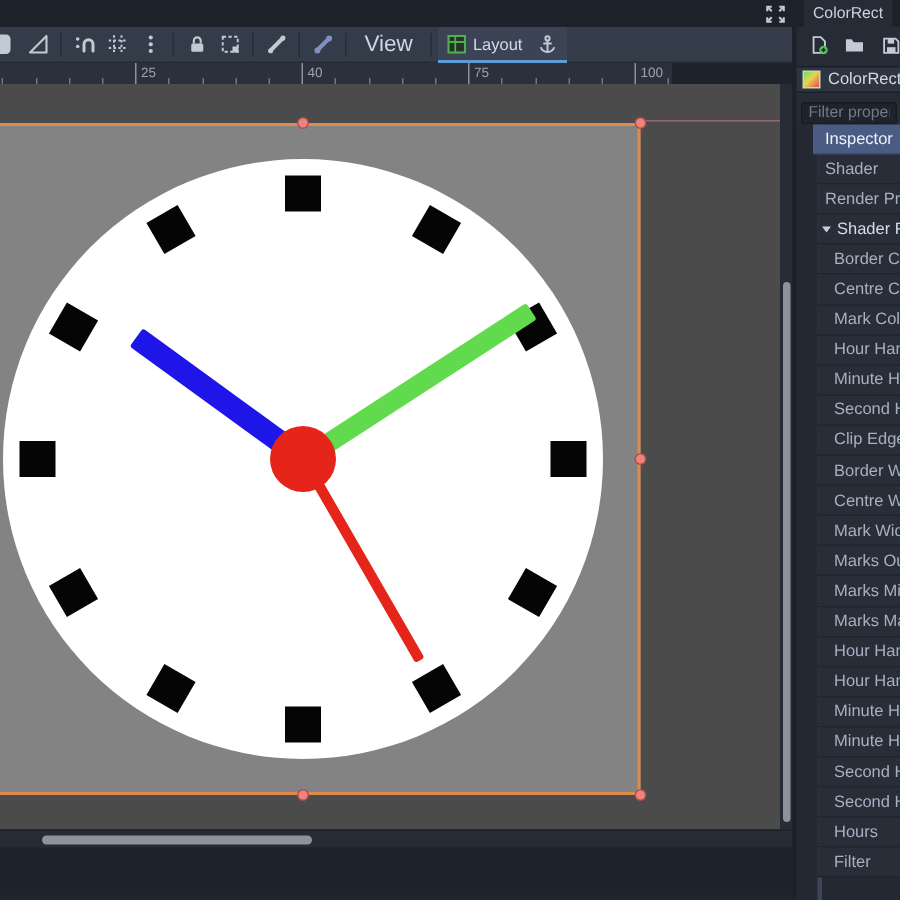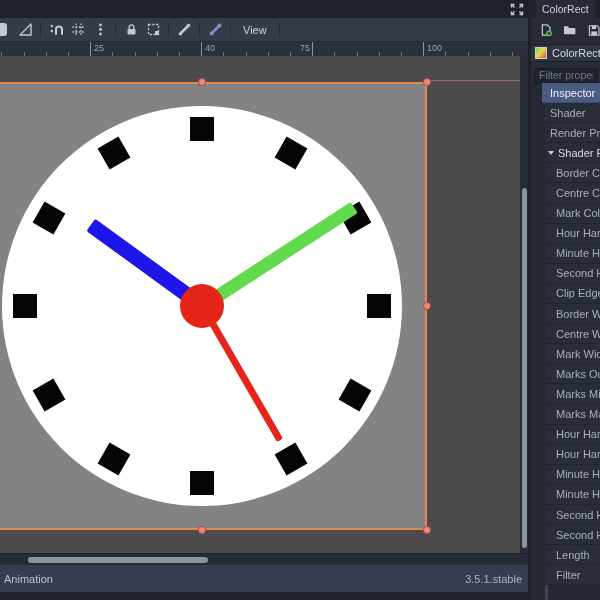--- a/index.html
+++ b/index.html
@@ -10,29 +10,29 @@
   
   .topstrip { position:absolute; left:0; top:0; width:528px; height:18px; background:#1d212a; }
   .expand-btn { position:absolute; right:4px; top:3px; width:14px; height:13px; }
 
   
   .toolbar { position:absolute; left:0; top:18px; width:528px; height:24px;
              background:#343b49; border-bottom:1px solid #262b36;
              display:flex; align-items:center; }
   .tb-icon { width:22px; height:24px; display:flex; align-items:center; justify-content:center; flex:none; }
   .tb-sep  { width:1px; height:16px; background:#262c38; margin:0 4px; flex:none; }
-  .tb-text { color:#cfd6e3; font-size:11px; padding:0 8px; line-height:24px; flex:none; }
+  .tb-text { color:#cfd6e3; font-size:15px; padding:0 8px; line-height:24px; flex:none; }
   .layout-group { position:relative; display:flex; align-items:center; height:24px;
                   background:#3b4354; padding:0 6px; flex:none; }
   .layout-group .lbl { color:#d4dbe8; font-size:11px; margin:0 10px 0 4px; }
   .layout-underline { position:absolute; left:0; right:0; bottom:0; height:2px; background:#5e9cd8; }
   .partial-blob { position:relative; left:-7px; width:14px; height:13px; background:#c3cad6; border-radius:3px; flex:none; }
 
   
-  .ruler { position:absolute; left:0; top:42px; width:528px; height:14px; background:#2b303c; overflow:hidden; }
+  .ruler { position:absolute; left:0; top:42px; width:448px; height:14px; background:#2b303c; overflow:hidden; }
   .tick { position:absolute; bottom:0; width:1px; background:#6f7786; }
   .tick.major { top:0; background:#8a93a4; }
   .tick-label { position:absolute; top:1px; font-size:9px; color:#9aa3b5; }
 
   
   .viewport { position:absolute; left:0; top:56px; width:528px; height:497px; background:#4b4b4b; overflow:hidden; }
   .crect { position:absolute; left:0; top:26px; width:427px; height:448px; background:#838383;
            border-top:2px solid #e08a4e; border-right:2px solid #e08a4e; border-bottom:2px solid #e08a4e; }
   .clock-face { position:absolute; left:2px; top:50px; width:400px; height:400px; border-radius:50%; background:#ffffff; }
   .clock-mark { position:absolute; }
@@ -157,20 +157,35 @@
     <div class="tb-icon">
       <svg class="ic" width="15" height="15" viewBox="0 0 15 15">
         <path d="M4 11L11 4" stroke="#7f8fc0" stroke-width="2.8" stroke-linecap="round"></path>
         <circle cx="3.6" cy="11.6" r="2" fill="#7f8fc0"></circle>
           <circle cx="11.4" cy="3.6" r="2" fill="#7f8fc0"></circle>
       </svg>
     </div>
     <div class="tb-sep"></div>
     <div class="tb-text">View</div>
     <div class="tb-sep"></div>
+    <div class="layout-group">
+      <svg class="ic" width="13" height="13" viewBox="0 0 13 13">
+        <rect x="1" y="1" width="11" height="11" fill="#253226" stroke="#4fae54" stroke-width="1.4"></rect>
+        <path d="M1 5h11M5.5 1v11" stroke="#4fae54" stroke-width="1.2"></path>
+      </svg>
+      <span class="lbl">Layout</span>
+      <svg class="ic" width="14" height="14" viewBox="0 0 14 14">
+        <g stroke="#c3cad6" stroke-width="1.3" fill="none">
+          <circle cx="7" cy="2.6" r="1.4"></circle>
+          <path d="M7 4v8M4.2 6h5.6"></path>
+          <path d="M2.5 8.5a4.8 4.8 0 0 0 9 0"></path>
+        </g>
+      </svg>
+      <div class="layout-underline"></div>
+    </div>
   </div>
 
   <div class="ruler" id="ruler">
       <div class="tick" style="height: 4px; left: 1.4px;"></div>
       <div class="tick" style="height: 4px; left: 23.6px;"></div>
       <div class="tick" style="height: 4px; left: 45.8px;"></div>
       <div class="tick" style="height: 4px; left: 68px;"></div>
       <div class="tick major" style="left: 90.2px;"></div>
       <div class="tick" style="height: 4px; left: 112.4px;"></div>
       <div class="tick" style="height: 4px; left: 134.6px;"></div>
@@ -186,21 +201,21 @@
       <div class="tick" style="height: 4px; left: 356.6px;"></div>
       <div class="tick" style="height: 4px; left: 378.8px;"></div>
       <div class="tick" style="height: 4px; left: 401px;"></div>
       <div class="tick major" style="left: 423.2px;"></div>
       <div class="tick" style="height: 4px; left: 445.4px;"></div>
       <div class="tick" style="height: 4px; left: 467.6px;"></div>
       <div class="tick" style="height: 4px; left: 489.8px;"></div>
       <div class="tick" style="height: 4px; left: 512px;"></div>
       <div class="tick-label" style="left: 94px;">25</div>
       <div class="tick-label" style="left: 205px;">40</div>
-      <div class="tick-label" style="left: 300px;">75</div>
+      <div class="tick-label" style="left: 316px;">75</div>
       <div class="tick-label" style="left: 427px;">100</div>
     </div>
 
   <div class="viewport" id="viewport">
     <div class="crect"></div>
     <div class="clock-face" id="clockface" style="left: 2px; top: 50px; height: 400px; width: 400px; background: rgb(255, 255, 255);"></div>
     <div class="guide-line"></div>
     <div id="handles">
         <div class="handle" style="left: 202px; top: 26px;"></div>
         <div class="handle" style="left: 427px; top: 26px;"></div>
@@ -225,24 +240,20 @@
       <div class="clock-mark" style="height: 24px; width: 24px; left: 101.5px; top: 84.7135px; background: rgb(5, 5, 5); transform: rotate(330deg);"></div>
       <div class="clock-hand" style="width: 15px; height: 138px; left: 194.5px; top: 112px; background: rgb(30, 22, 232); transform-origin: 50% 100%; transform: rotate(306deg);"></div>
       <div class="clock-hand" style="width: 13px; height: 181px; left: 195.5px; top: 69px; background: rgb(98, 218, 78); transform-origin: 50% 100%; transform: rotate(57deg);"></div>
       <div class="clock-hand" style="width: 7px; height: 155px; left: 198.5px; top: 95px; background: rgb(229, 36, 26); transform-origin: 50% 100%; transform: rotate(150deg);"></div>
       <div class="clock-centre" style="height: 44px; width: 44px; left: 180px; top: 228px; background: rgb(229, 36, 26);"></div>
     </div>
 
   <div class="hscroll">
     <div class="grab"></div>
   </div>
-  <div class="statusbar">
-    <span class="left">Animation</span>
-    <span class="right">3.5.1.stable</span>
-  </div>
   <div class="bottomstrip"></div>
 
   <div class="inspector">
     <div class="insp-tabbar">
       <div class="insp-tab">ColorRect</div>
     </div>
     <div class="insp-tools">
       <svg class="ic" width="13" height="14" viewBox="0 0 13 14">
         <path d="M2.5 1.5h5l3 3v8h-8z" fill="none" stroke="#c3cad6" stroke-width="1.3"></path>
         <circle cx="9.5" cy="10.5" r="3" fill="#57c05a"></circle>
@@ -330,20 +341,20 @@
         <div class="prop-row child">
           <span>Minute Hand Width</span>
         </div>
         <div class="prop-row child">
           <span>Second Hand Length</span>
         </div>
         <div class="prop-row child">
           <span>Second Hand Width</span>
         </div>
         <div class="prop-row child">
-          <span>Length</span>
+          <span>Hours</span>
         </div>
         <div class="prop-row child">
           <span>Filter</span>
         </div>
       </div>
   </div>
 </div>
 
 </body></html>

